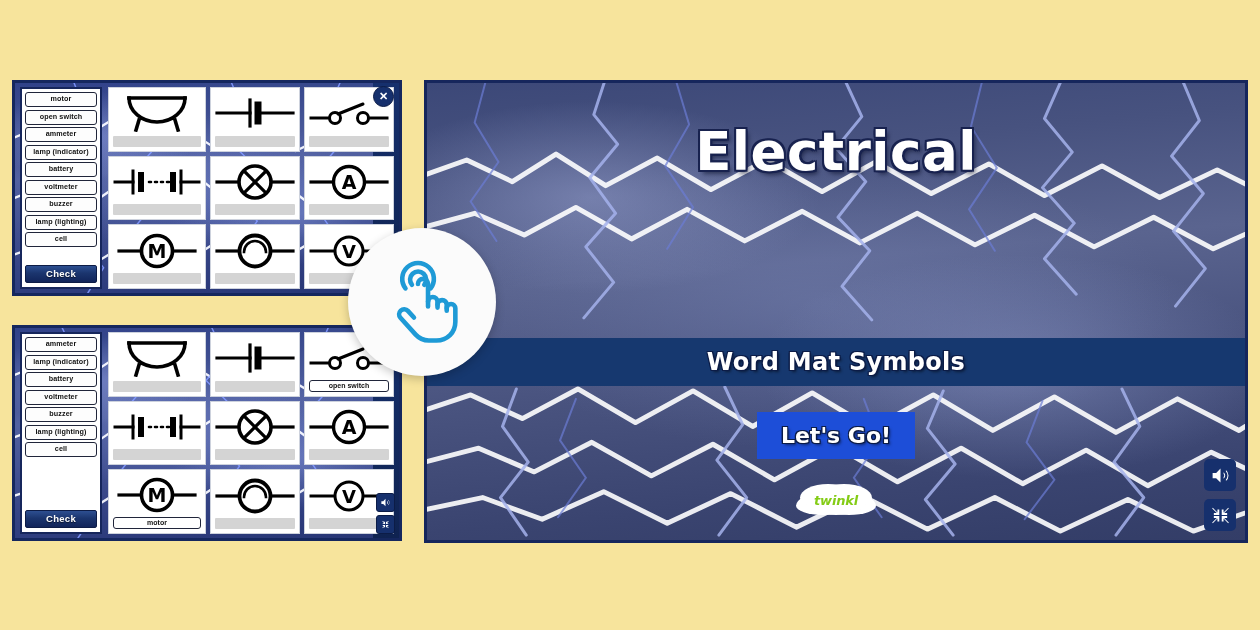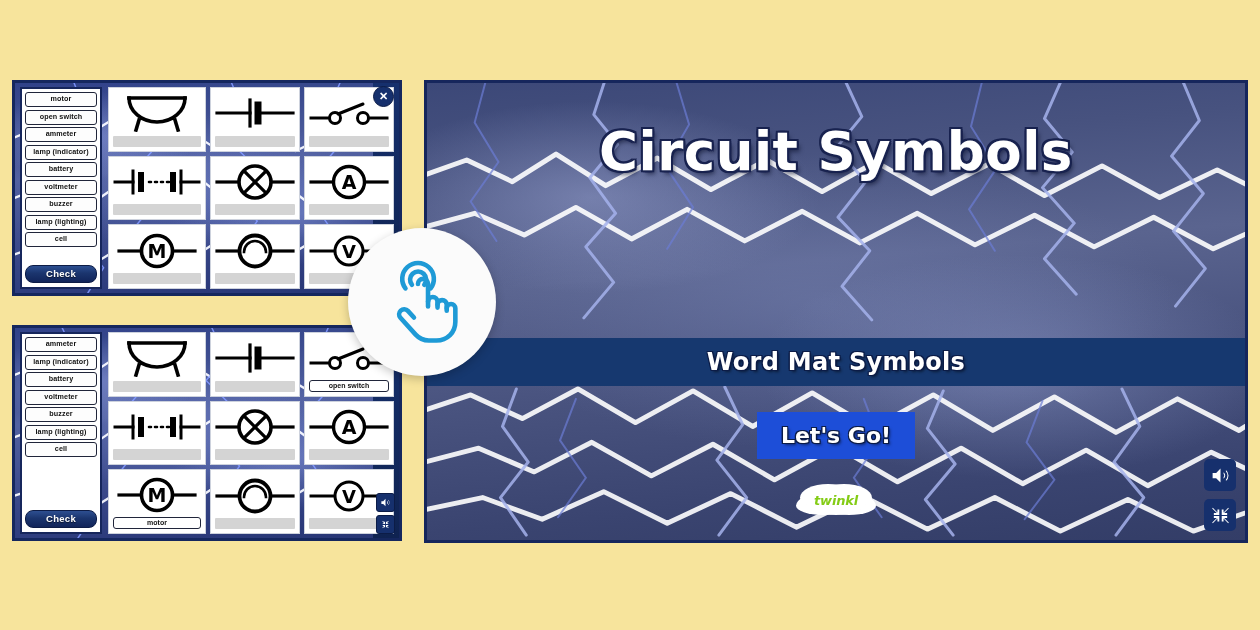--- a/index.html
+++ b/index.html
@@ -54,21 +54,21 @@
     color:#111;
     font-weight:600;
     letter-spacing:.1px;
     white-space:nowrap;
     overflow:hidden;
   }
   .word-spacer{flex:1 1 auto;}
   .check-btn{
     background:linear-gradient(180deg,#2d4f91 0%,#1b356e 45%,#11245a 100%);
     border:1.5px solid #0d1c46;
-    border-radius:8px;
+    border-radius:2px;
     height:16px;line-height:15px;
     text-align:center;
     color:#fff;font-weight:700;font-size:9.5px;
     text-shadow:0 1px 1px rgba(0,0,0,.6);
     letter-spacing:.3px;
   }
 
   .grid{
     flex:1 1 auto;
     display:grid;
@@ -592,21 +592,21 @@
           <path d="M250 -5 L264 42 L240 84 L268 126 L242 168"></path>
           <path d="M560 -5 L548 44 L574 86 L546 128 L572 170"></path>
           <path d="M150 320 L134 362 L160 400 L132 440"></path>
           <path d="M440 320 L456 362 L430 400 L458 440"></path>
           <path d="M620 322 L604 364 L632 402 L602 442"></path>
         </g>
       </svg>
     </div>
 
     <div class="hero-title">
-      <div>Circuit Symbols</div>
+      <div>Electrical</div>
     </div>
 
     <div class="hero-band">
       <span>Word Mat Symbols</span>
     </div>
 
     <div class="hero-cta">Let's Go!</div>
 
     <div class="twinkl">
       <div class="cloud"></div>

